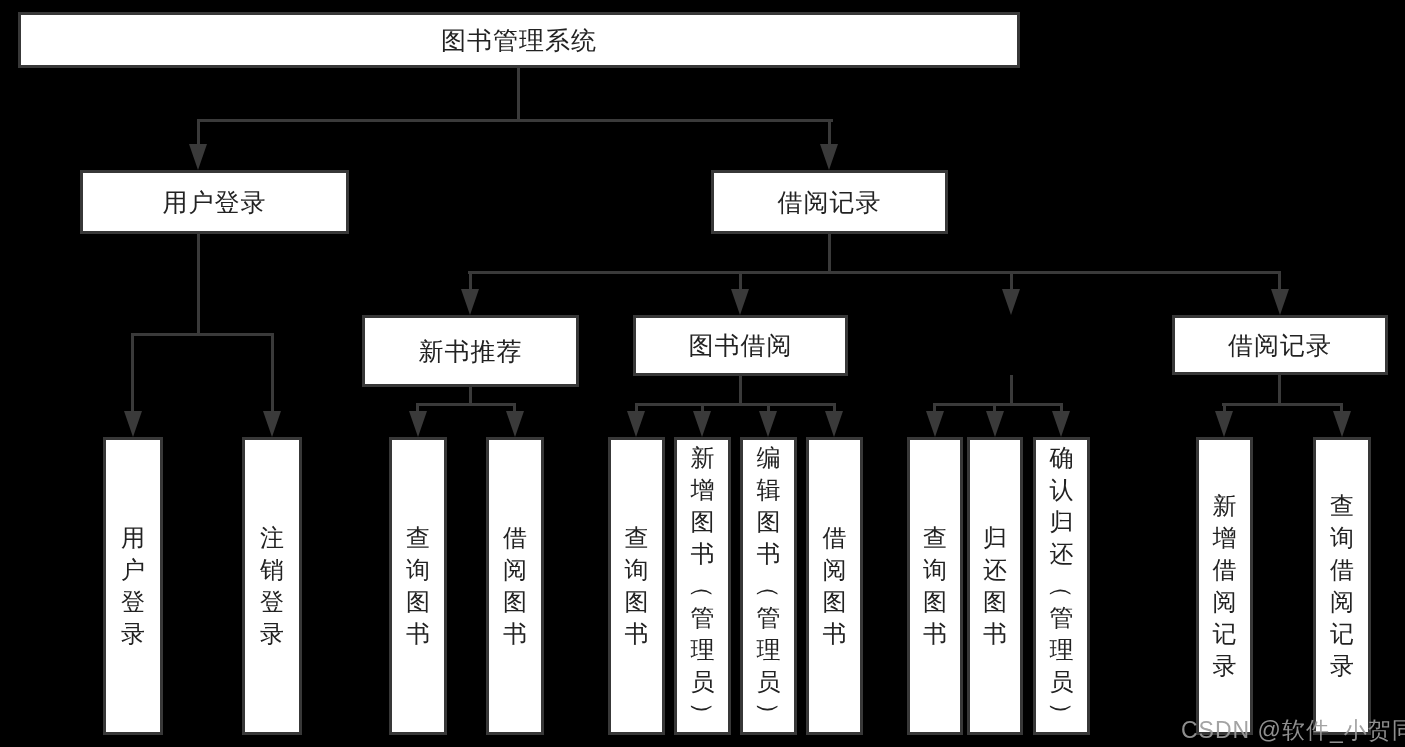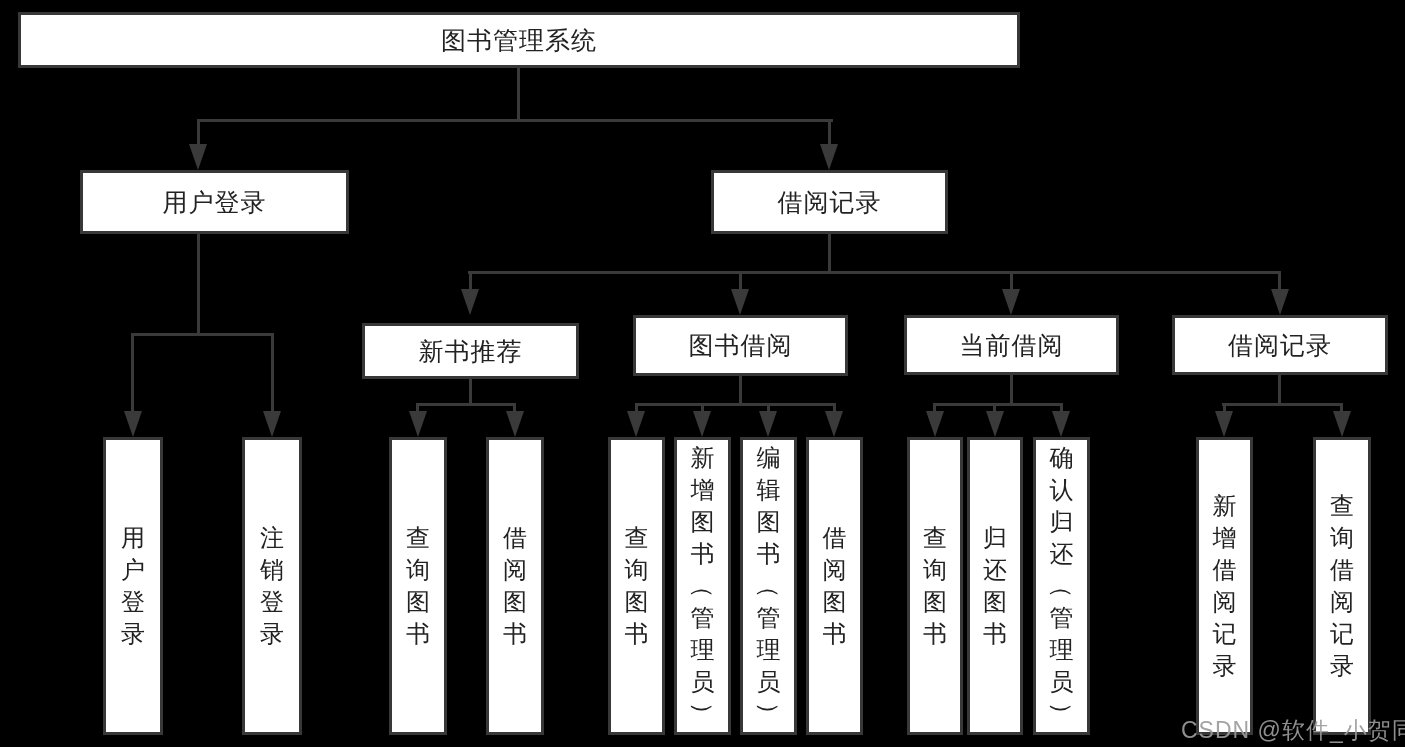--- a/index.html
+++ b/index.html
@@ -98,28 +98,25 @@
     <span>图书管理系统</span>
   </div>
 
   <div class="box h" style="left:80px; top:170px; width:269px; height:64px;">
     <span>用户登录</span>
   </div>
   <div class="box h" style="left:711px; top:170px; width:237px; height:64px;">
     <span>借阅记录</span>
   </div>
 
-  <div class="box h" style="left:362px; top:315px; width:217px; height:56px;margin-top:8px;">
+  <div class="box h" style="left:362px; top:315px; width:217px; height:72px;">
     <span>新书推荐</span>
   </div>
   <div class="box h" style="left:633px; top:315px; width:215px; height:61px;">
     <span>图书借阅</span>
-  </div>
-  <div class="box h" style="left:904px; top:315px; width:215px; height:60px;">
-    <span>当前借阅</span>
   </div>
   <div class="box h" style="left:1172px; top:315px; width:216px; height:60px;">
     <span>借阅记录</span>
   </div>
 
   <div class="box" style="left:103px; top:437px; width:60px; height:298px;">
     <div class="vtext">
         <span>用</span>
         <span>户</span>
         <span>登</span>

